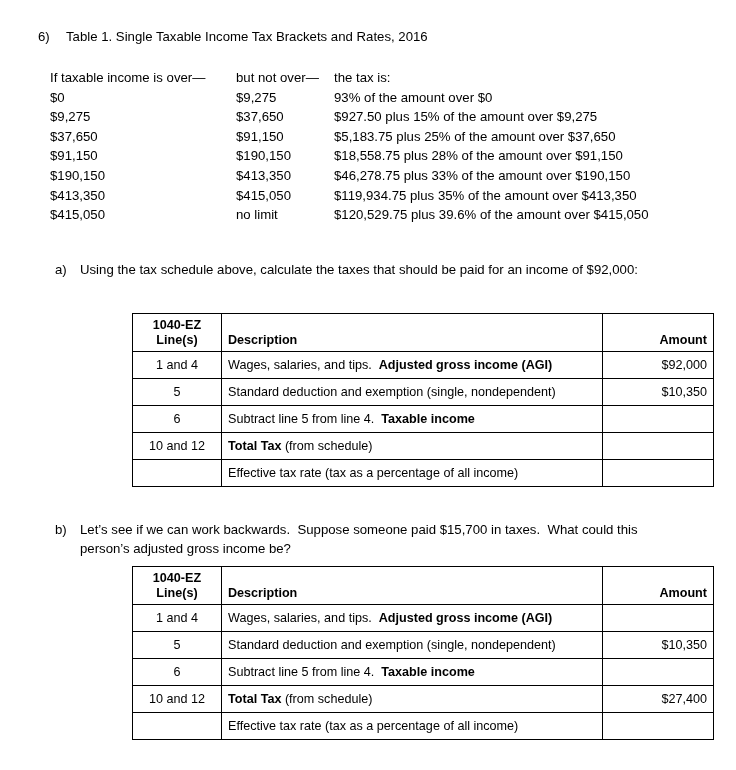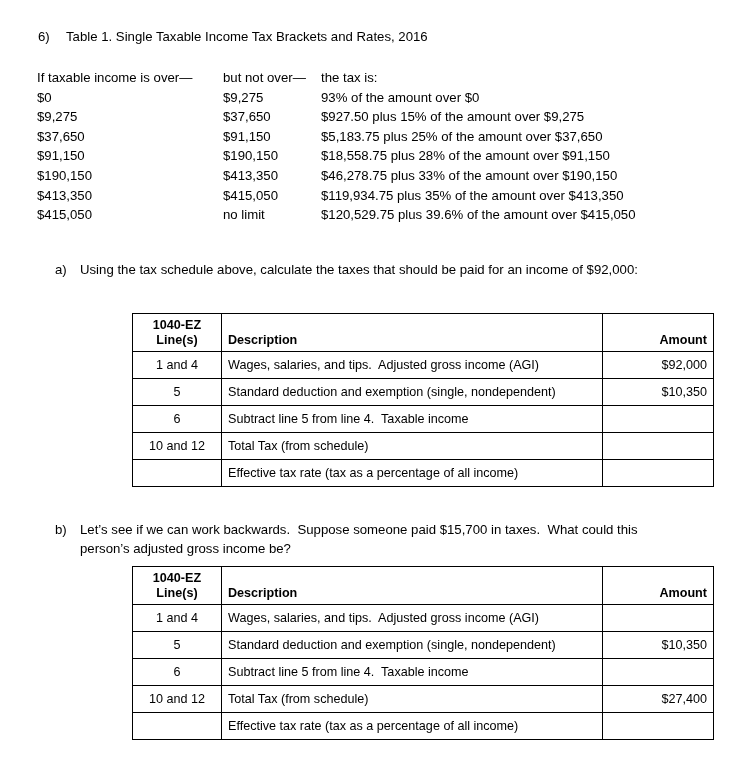--- a/index.html
+++ b/index.html
@@ -33,21 +33,21 @@
     white-space: nowrap;
   }
   .q6-heading .marker {
     display: inline-block;
     width: 28px;
   }
 
   
   .schedule {
     position: absolute;
-    left: 37px;
+    left: 50px;
     top: 68px;
     font-size: 13.2px;
     line-height: 19.6px;
   }
   .schedule table {
     border-collapse: collapse;
   }
   .schedule td {
     padding: 0;
     vertical-align: top;
@@ -131,21 +131,21 @@
   }
   .ez-table thead .c-desc,
   .ez-table thead .c-amount {
     vertical-align: bottom;
     padding-bottom: 3px;
   }
   .ez-table tbody td {
     height: 26px;
   }
   .ez-table .bold {
-    font-weight: normal;
+    font-weight: bold;
   }
 
   #table-a { left: 84px; top: 313px; }
   #table-b { left: 84px; top: 566px; }
 
   .hdr-line1 { display: block; }
   .hdr-line2 { display: block; }
 </style>
 </head>
 <body>

